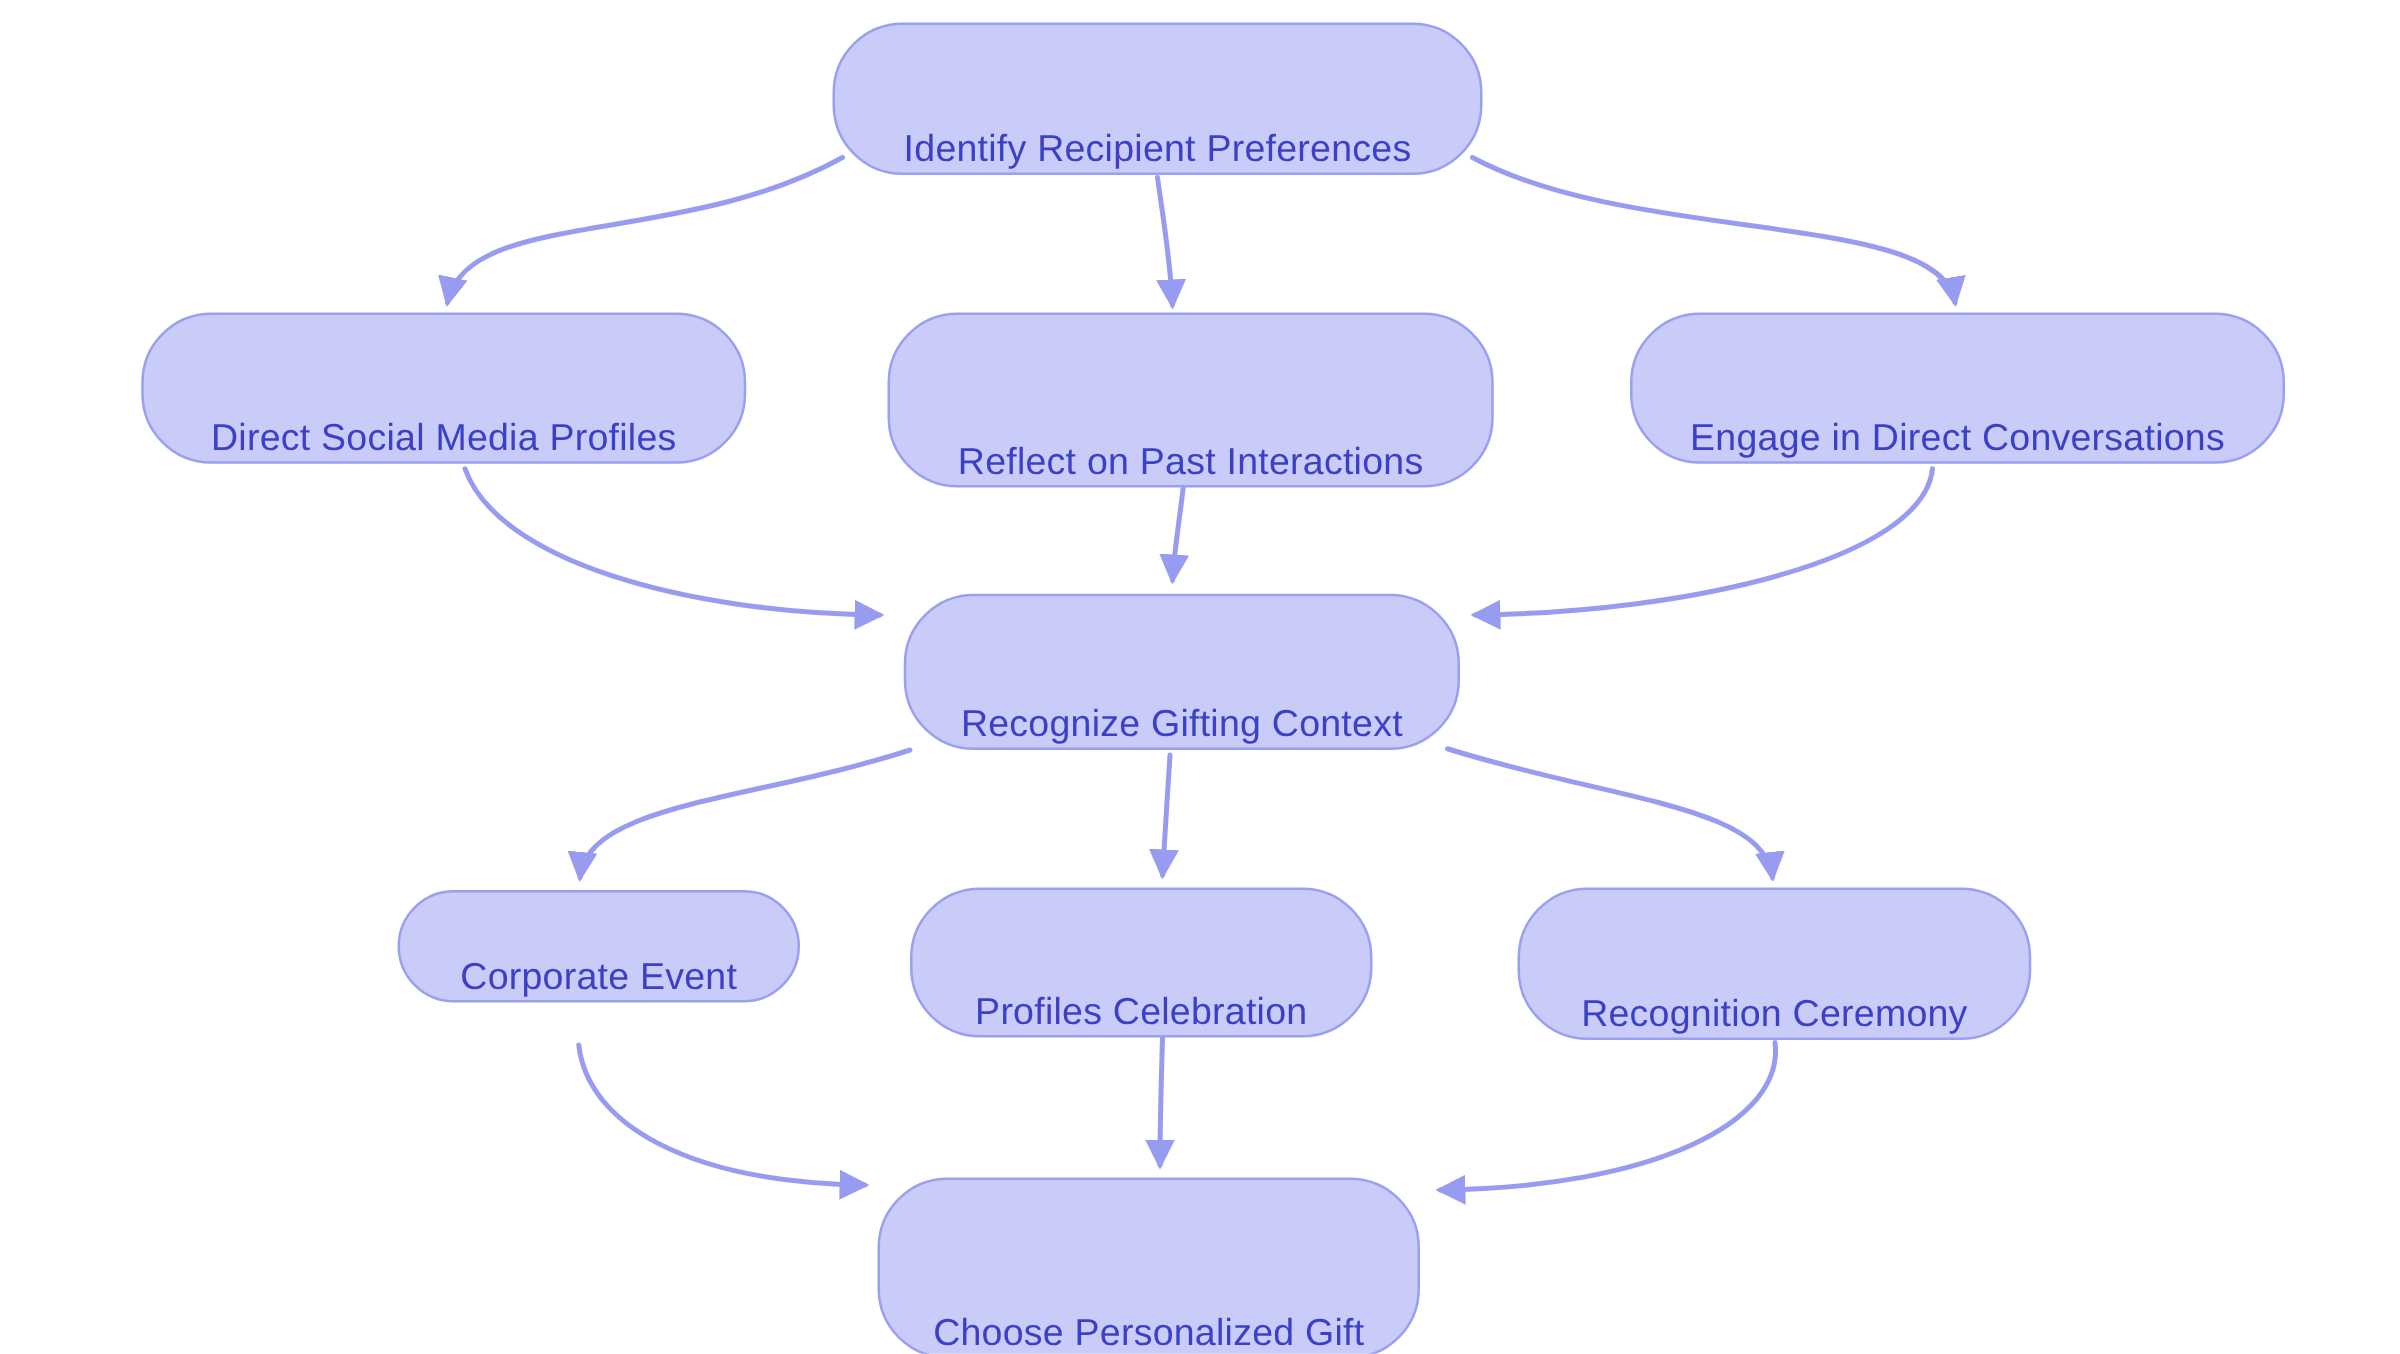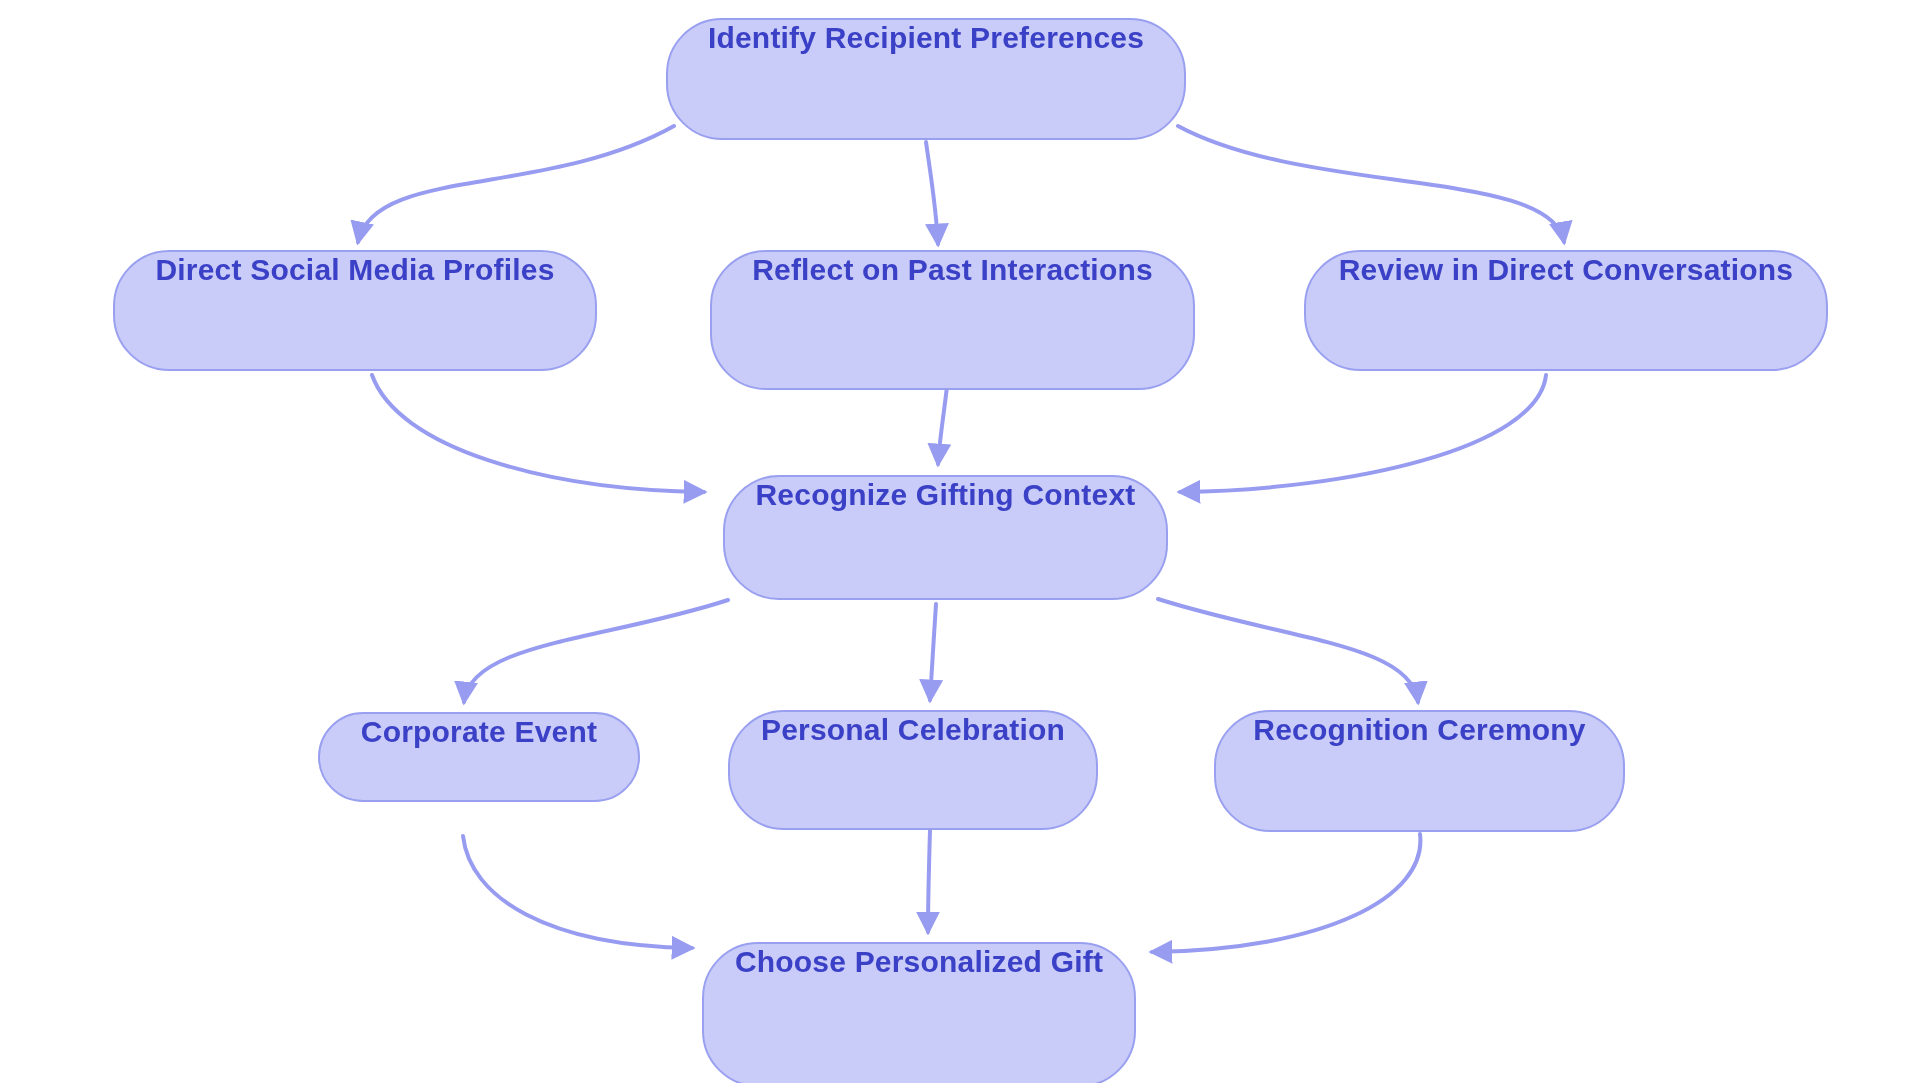--- a/index.html
+++ b/index.html
@@ -33,26 +33,26 @@
     fill: var(--arrow-color, #979cf1);
     stroke: none;
   }
   .node {
     position: absolute;
     box-sizing: border-box;
     background: var(--node-fill, #c9cbf9);
     border: 2px solid var(--node-border, #9aa0f0);
     border-radius: 56px;
     display: flex;
-    align-items: flex-start;
+    align-items: flex-end;
     justify-content: center;
     text-align: center;
     color: var(--node-text, #3b41c6);
     font-size: 30px;
-    font-weight: 700;
+    font-weight: 400;
     letter-spacing: 0.2px;
     line-height: 1.2;
   }
 </style>
 </head>
 <body>
 
 <div class="canvas">
 
   <svg class="edges" viewBox="0 0 1920 1083">
@@ -81,33 +81,33 @@
 
   <div class="node" style="left:113px; top:250px; width:484px; height:121px;">
     <span>Direct Social Media Profiles</span>
   </div>
 
   <div class="node" style="left:710px; top:250px; width:485px; height:140px;">
     <span>Reflect on Past Interactions</span>
   </div>
 
   <div class="node" style="left:1304px; top:250px; width:524px; height:121px;">
-    <span>Review in Direct Conversations</span>
+    <span>Engage in Direct Conversations</span>
   </div>
 
   <div class="node" style="left:723px; top:475px; width:445px; height:125px;">
     <span>Recognize Gifting Context</span>
   </div>
 
   <div class="node" style="left:318px; top:712px; width:322px; height:90px;">
     <span>Corporate Event</span>
   </div>
 
   <div class="node" style="left:728px; top:710px; width:370px; height:120px;">
-    <span>Personal Celebration</span>
+    <span>Profiles Celebration</span>
   </div>
 
   <div class="node" style="left:1214px; top:710px; width:411px; height:122px;">
     <span>Recognition Ceremony</span>
   </div>
 
   <div class="node" style="left:702px; top:942px; width:434px; height:145px;">
     <span>Choose Personalized Gift</span>
   </div>
 

